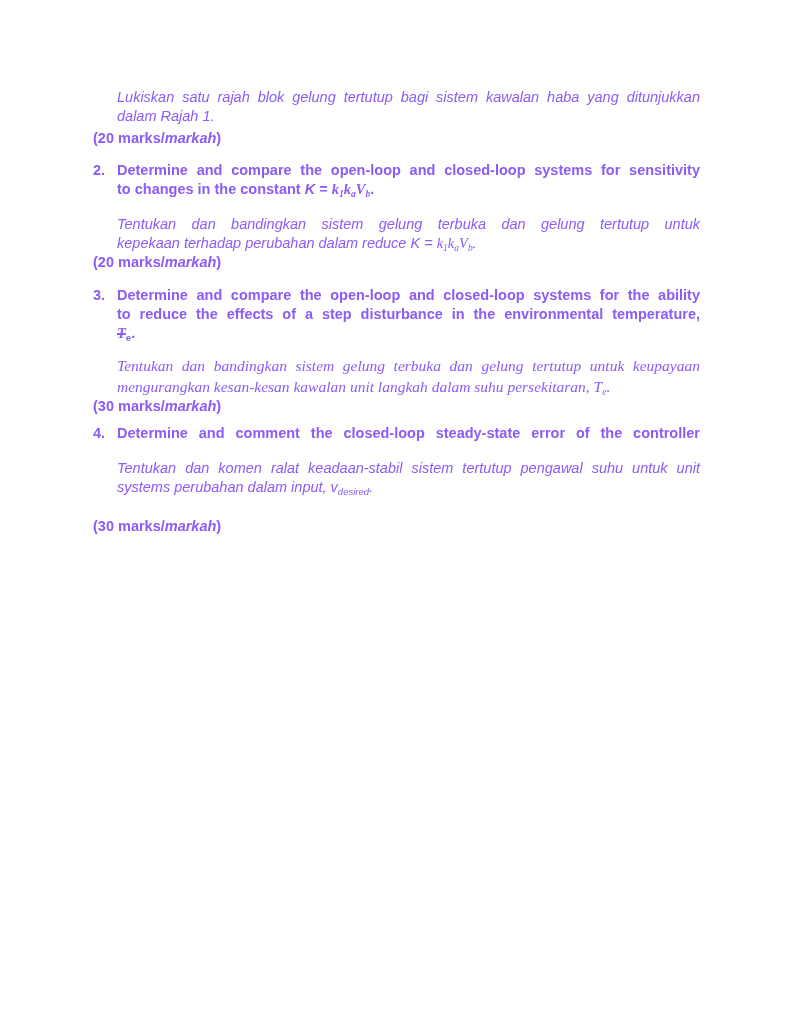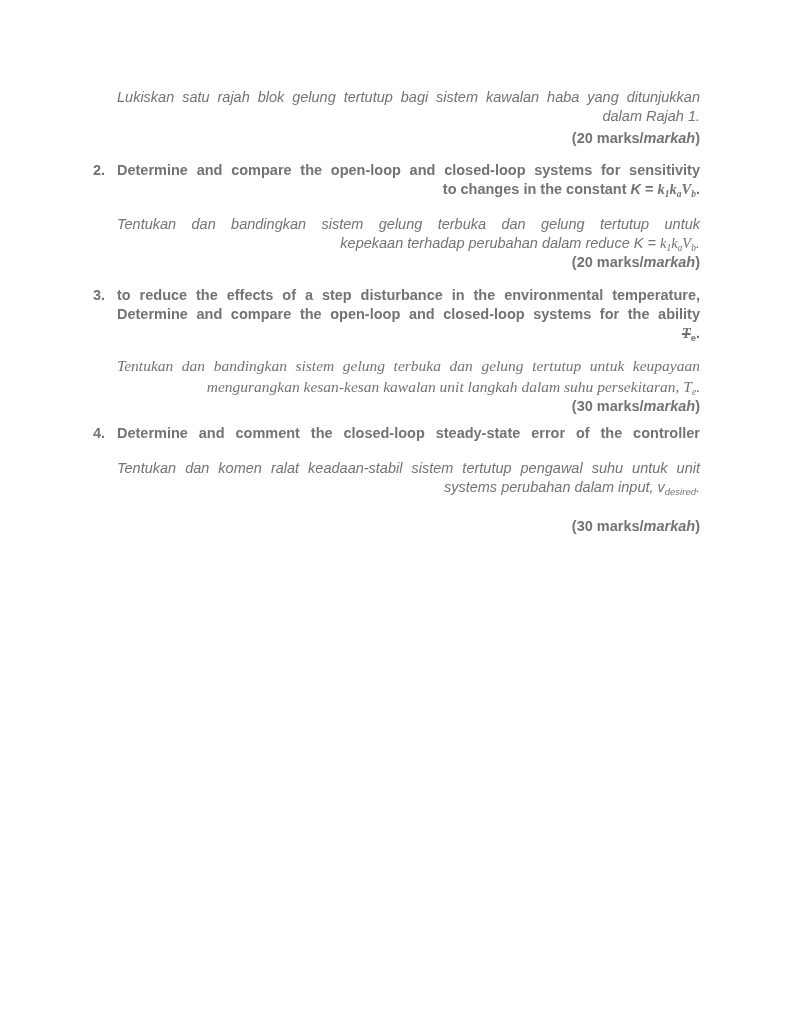--- a/index.html
+++ b/index.html
@@ -5,42 +5,42 @@
   html, body {
     margin: 0;
     padding: 0;
     background: #ffffff;
   }
   .page {
     position: relative;
     width: 791px;
     height: 1024px;
     background: #ffffff;
-    color: #737373;
+    color: #8b5cf6;
     font-family: "Liberation Sans", sans-serif;
     overflow: hidden;
   }
   .content {
     position: absolute;
     left: 93px;
     top: 88px;
     width: 607px;
   }
   
   .para {
     font-size: 14.5px;
     line-height: 19px;
   }
   .indent { margin-left: 24px; }
 
   .jline {             
     text-align: justify;
     text-align-last: justify;
   }
-  .lline { text-align: right; }  
+  .lline { text-align: left; }  
 
   .italic-sans {
     font-style: italic;
   }
   .serif-it {
     font-family: "Liberation Serif", serif;
     font-style: italic;
     font-size: 15.5px;
     line-height: 20.5px;
   }
@@ -55,21 +55,21 @@
     width: 24px;
     flex-shrink: 0;
   }
   .ibody { flex: 1; }
 
   
   .marks {
     font-size: 14.5px;
     line-height: 19px;
     font-weight: bold;
-    text-align: right;
+    text-align: left;
   }
   .marks .mk-it { font-style: italic; }
 
   
   .math-k {
     font-family: "Liberation Serif", serif;
     font-style: italic;
   }
   .math-K {
     font-style: italic;
@@ -128,22 +128,22 @@
       <div class="lline"><span>kepekaan terhadap perubahan dalam reduce </span><span><span class="math-K">K</span><span> = </span><span class="math-k">k</span><sub class="msub math-k">1</sub><span class="math-k">k</span><sub class="msub math-k">a</sub><span class="math-k">V</span><sub class="msub math-k">b</sub><span>.</span></span></div>
     </div>
 
     <div class="marks b-marks2">
       <span>(20 marks/</span><span class="mk-it">markah</span><span>)</span>
     </div>
 
     <div class="item b-item3">
       <div class="num">3.</div>
       <div class="ibody">
+        <div class="jline">Determine and compare the open-loop and closed-loop systems for the ability</div>
         <div class="jline">to reduce the effects of a step disturbance in the environmental temperature,</div>
-        <div class="jline">Determine and compare the open-loop and closed-loop systems for the ability</div>
         <div class="lline"><span class="struck">T</span><sub class="msub">e</sub><span>.</span></div>
       </div>
     </div>
 
     <div class="serif-it indent b-malay3">
       <div class="jline">Tentukan dan bandingkan sistem gelung terbuka dan gelung tertutup untuk keupayaan</div>
       <div class="lline"><span>mengurangkan kesan-kesan kawalan unit langkah dalam suhu persekitaran, </span><span>T</span><sub class="msub">e</sub><span>.</span></div>
     </div>
 
     <div class="marks b-marks3">

